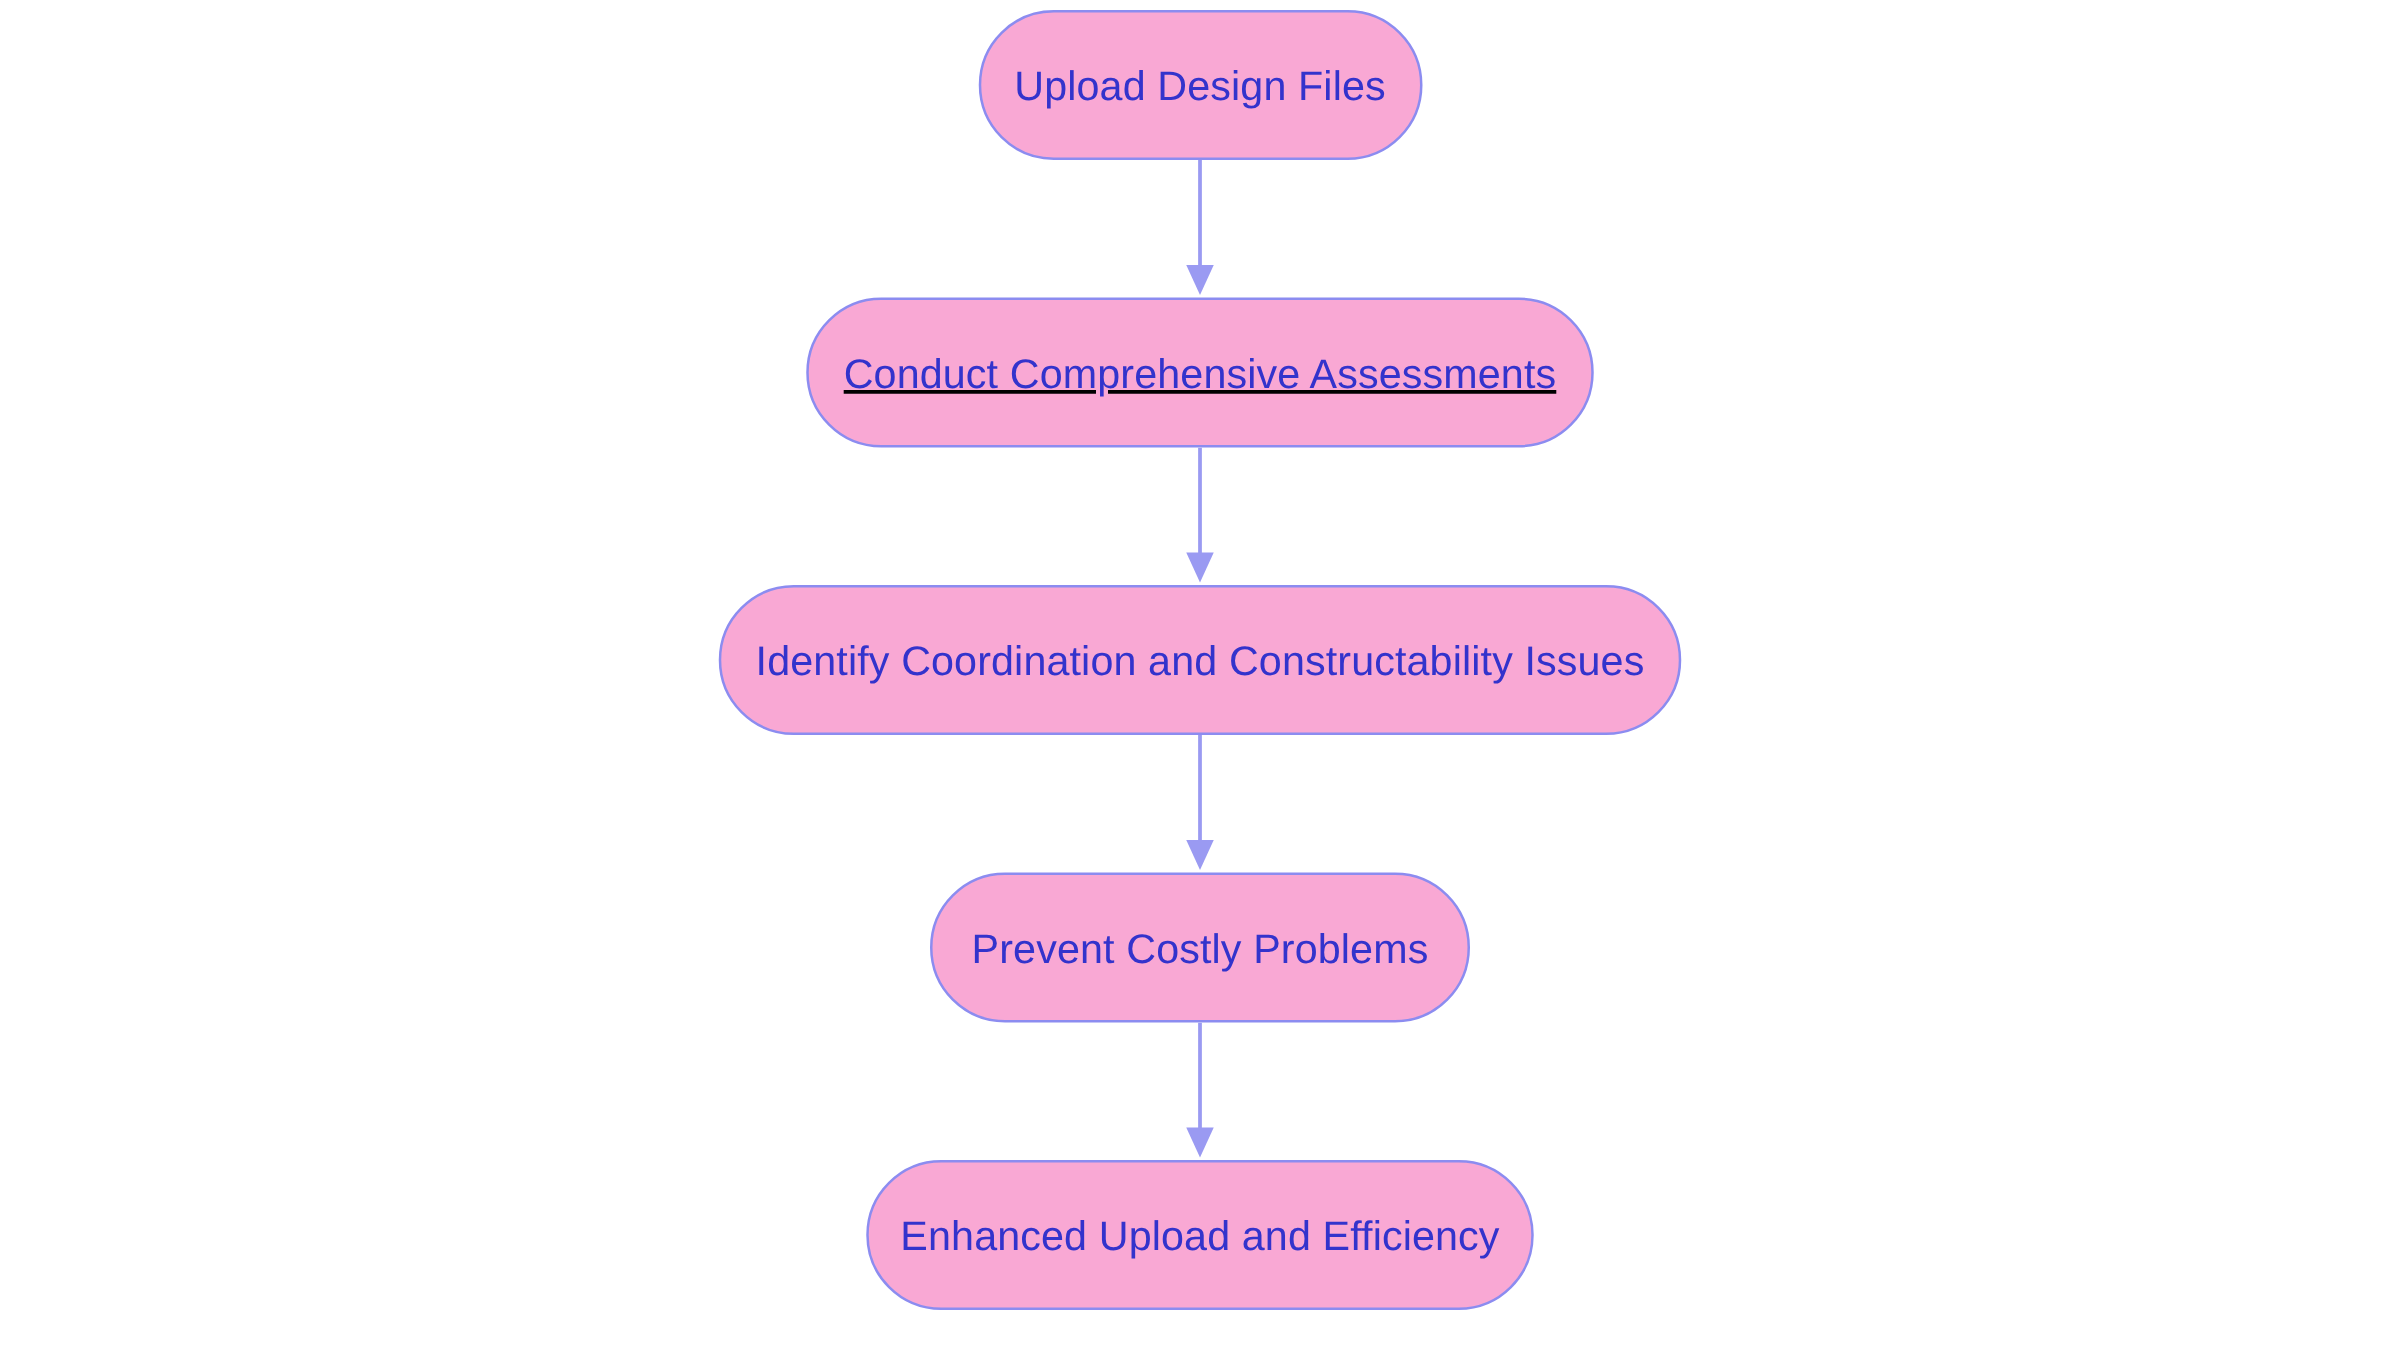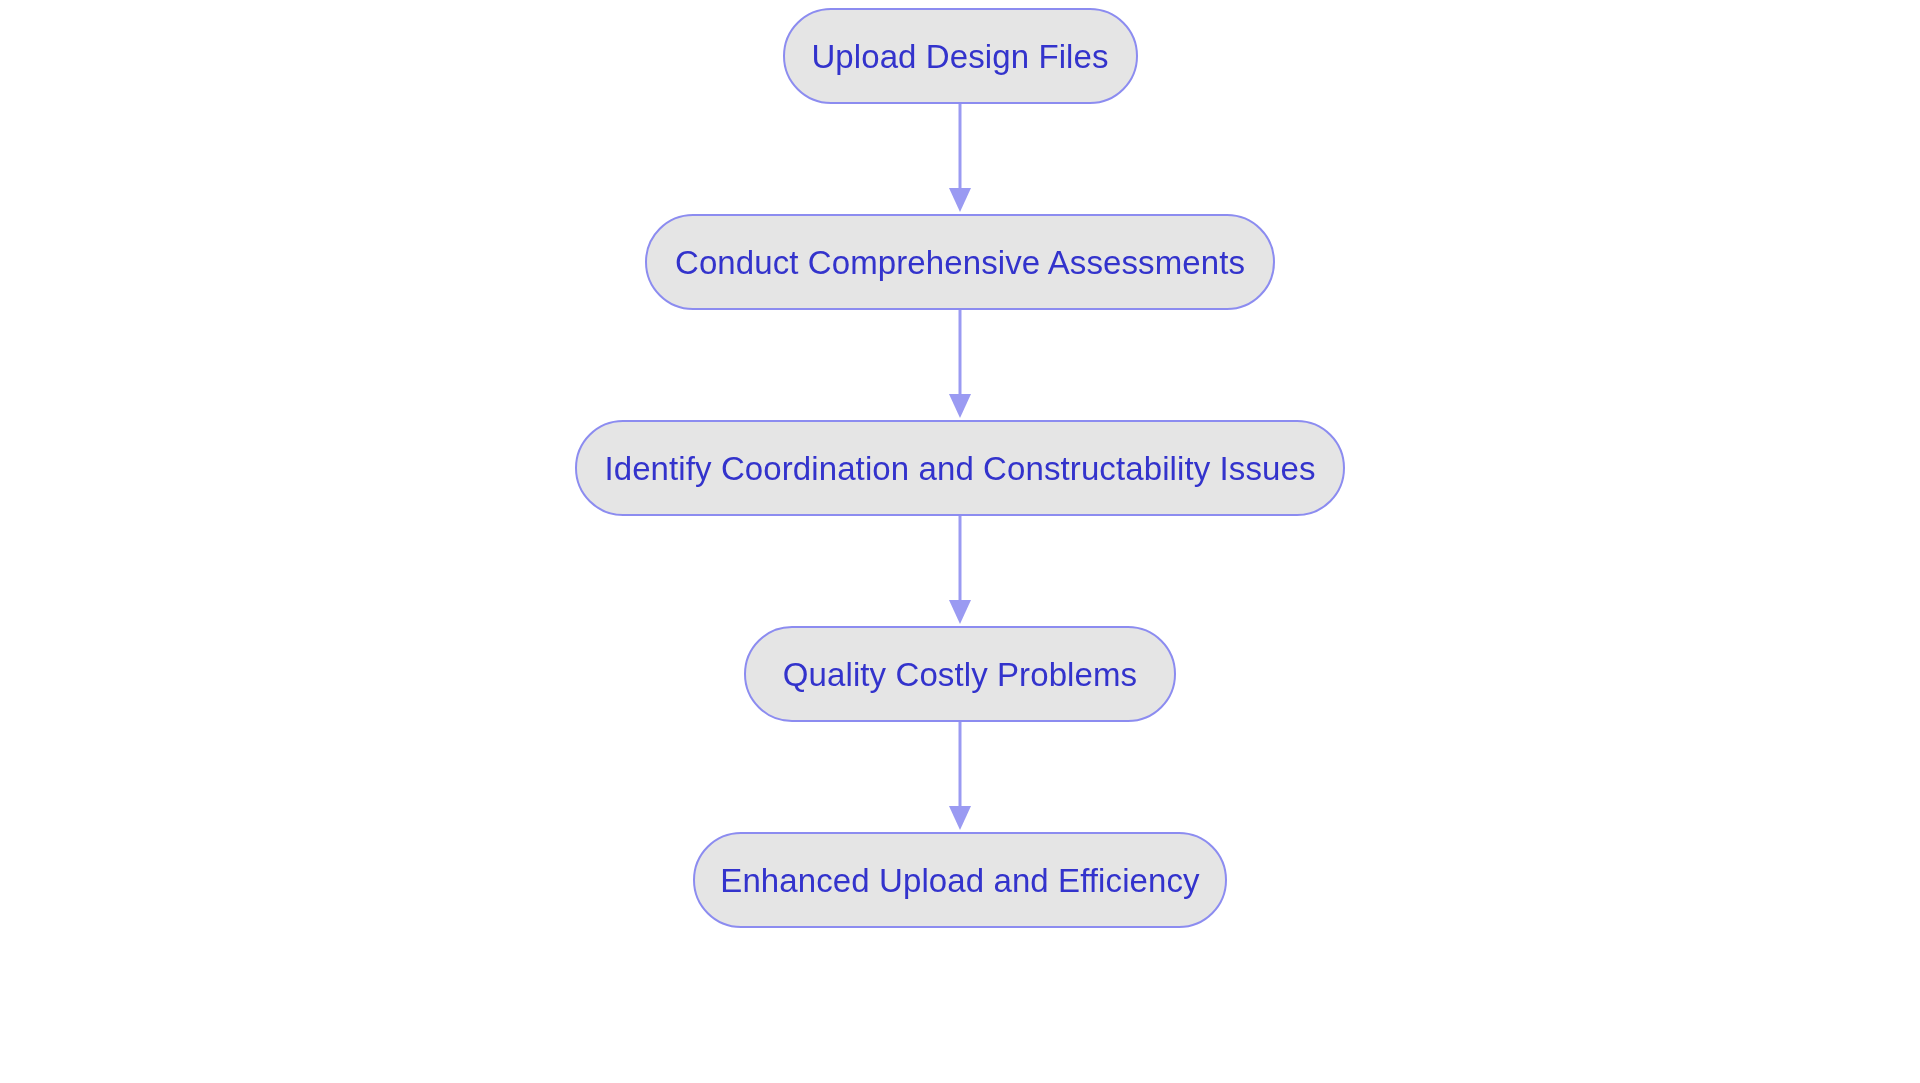--- a/index.html
+++ b/index.html
@@ -29,41 +29,41 @@
     top: 8px;
     width: 1920px;
     display: flex;
     flex-direction: column;
     align-items: center;
   }
 
   
   .flow-node {
     box-sizing: border-box;
-    height: 96px;
+    height: 120px;
     border-radius: 60px;
-    background: #e5e5e5;
+    background: #f9a8d4;
     border: 2px solid #8c8cf0;
     display: flex;
     align-items: center;
     justify-content: center;
     flex: none;
   }
   .flow-node-label {
     font-size: 33px;
     font-weight: 400;
     color: #3333cc;
     letter-spacing: 0.1px;
     white-space: nowrap;
     line-height: 1;
   }
 
   
   .flow-node.w1 { width: 355px; }
-  .flow-node.w2 { width: 630px; }
+  .flow-node.w2 { width: 630px; text-decoration: underline; }
   .flow-node.w3 { width: 770px; }
   .flow-node.w4 { width: 432px; }
   .flow-node.w5 { width: 534px; }
 
   
   .flow-arrow {
     position: relative;
     width: 30px;
     height: 110px;
     flex: none;
@@ -108,21 +108,21 @@
     </div>
 
     <div class="flow-arrow">
       <svg viewBox="0 0 30 110" xmlns="http://www.w3.org/2000/svg">
         <line x1="15" y1="0" x2="15" y2="88" stroke="#9a9af2" stroke-width="3"></line>
         <polygon points="15,108 4,84 26,84" fill="#9a9af2"></polygon>
       </svg>
     </div>
 
     <div class="flow-node w4">
-      <span class="flow-node-label">Quality Costly Problems</span>
+      <span class="flow-node-label">Prevent Costly Problems</span>
     </div>
 
     <div class="flow-arrow">
       <svg viewBox="0 0 30 110" xmlns="http://www.w3.org/2000/svg">
         <line x1="15" y1="0" x2="15" y2="88" stroke="#9a9af2" stroke-width="3"></line>
         <polygon points="15,108 4,84 26,84" fill="#9a9af2"></polygon>
       </svg>
     </div>
 
     <div class="flow-node w5">

